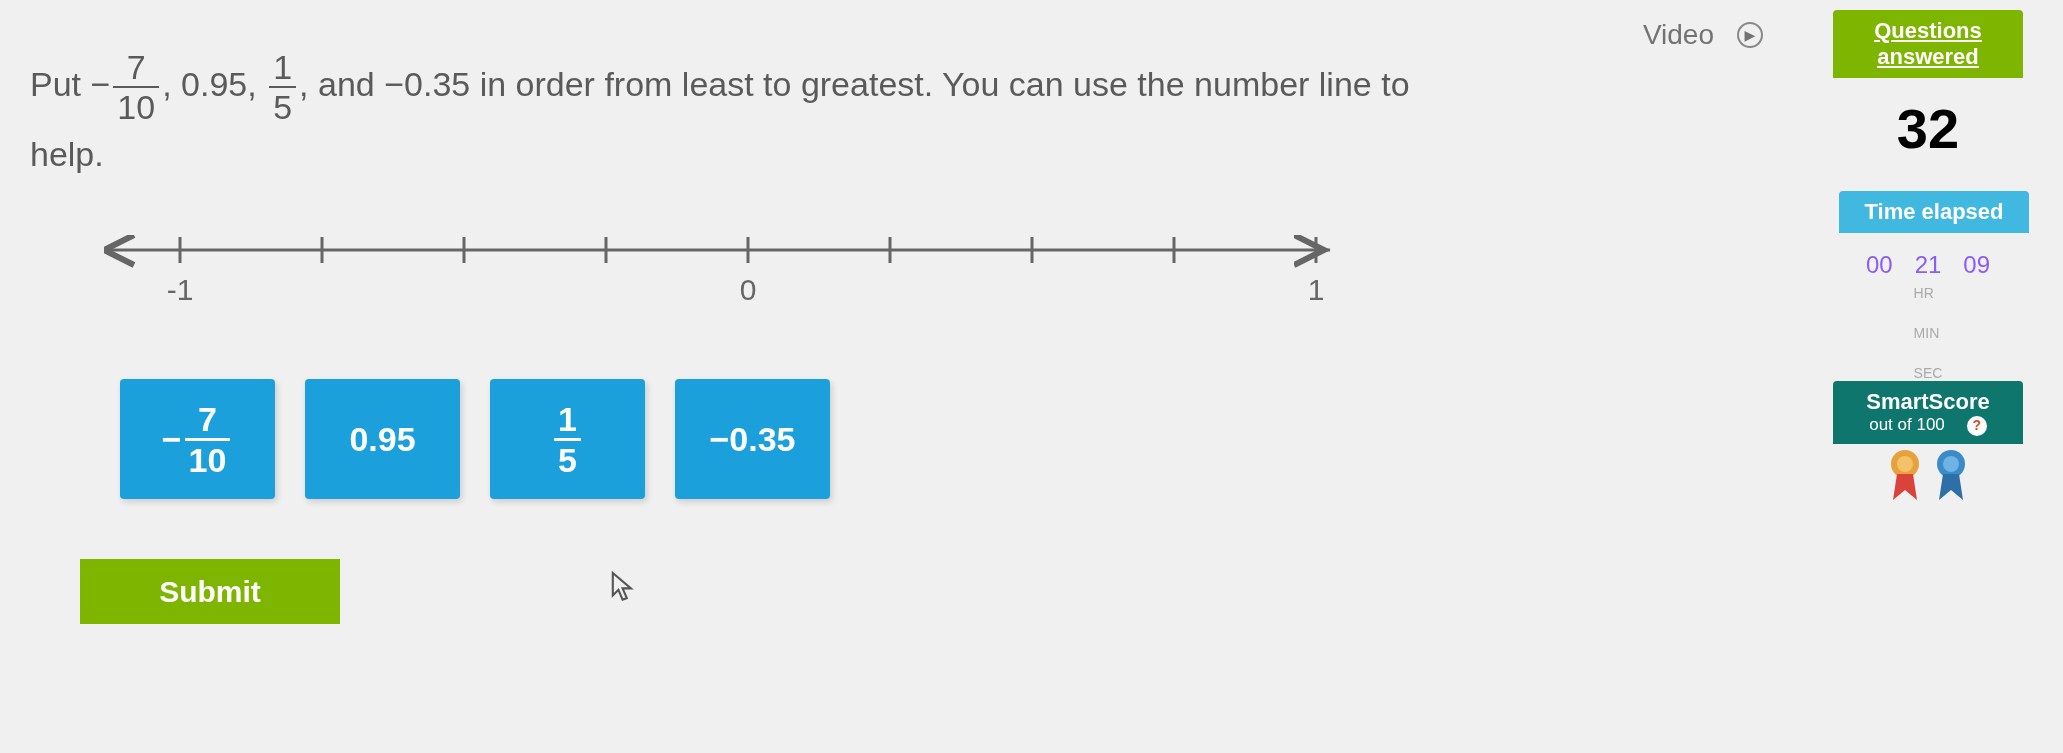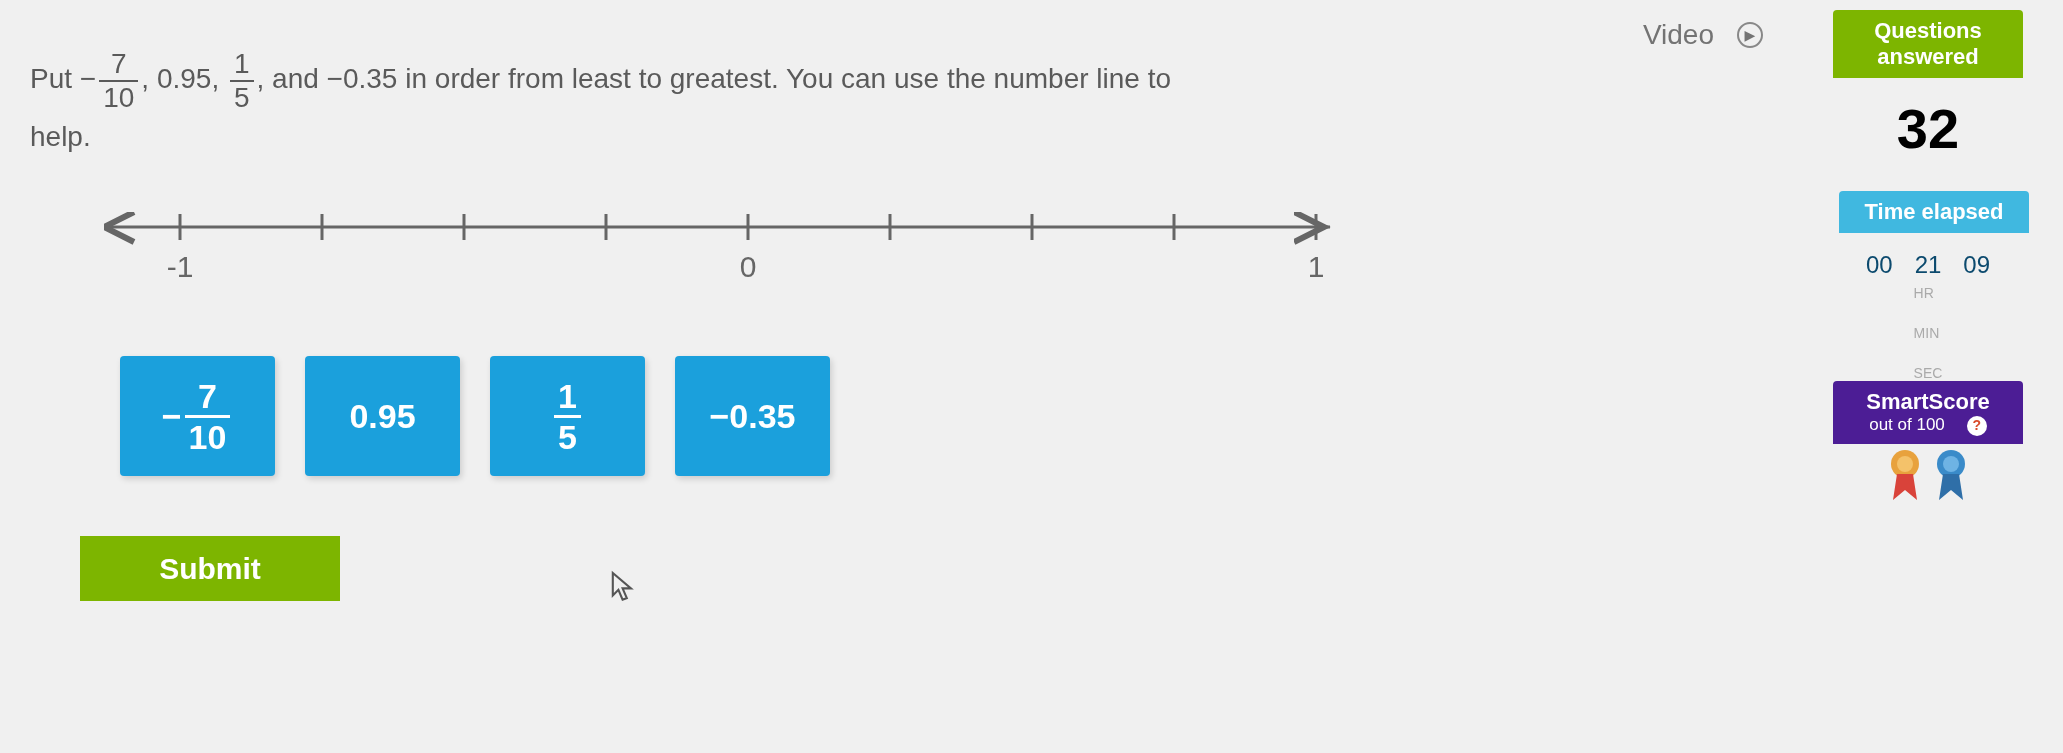--- a/index.html
+++ b/index.html
@@ -11,21 +11,21 @@
       position: relative;
       overflow: hidden;
     }
     .main-area {
       position: absolute;
       left: 30px;
       top: 50px;
       width: 1500px;
     }
     .question-text {
-      font-size: 28px;
+      font-size: 34px;
       color: #5a5a5a;
       line-height: 1.8;
       margin-bottom: 30px;
     }
     .fraction {
       display: inline-block;
       text-align: center;
       vertical-align: middle;
       line-height: 1;
       margin: 0 3px;
@@ -107,47 +107,47 @@
     }
     .panel-header {
       width: 100%;
       text-align: center;
       padding: 8px 4px;
       font-size: 22px;
       font-weight: bold;
       color: #fff;
       border-radius: 4px 4px 0 0;
     }
-    .qa-header { background: #7db500; }
+    .qa-header { background: #7db500; text-decoration: underline; }
     .big-number {
       font-size: 56px;
       font-weight: bold;
       color: #000000;
       padding: 18px 0 30px 0;
     }
     .time-header { background: #40b8e0; margin-left: 12px; }
     .timer-row {
       display: flex;
       justify-content: center;
       gap: 22px;
       padding: 18px 0 6px 0;
       font-size: 24px;
-      color: #0c4a6e;
+      color: #8b5cf6;
     }
     .timer-labels {
       display: flex;
       justify-content: center;
       gap: 24px;
       font-size: 14px;
       color: #aaa;
       padding-bottom: 0;
       flex-direction: column;
     }
     .ss-header {
-      background: #4c1d95;
+      background: #0f766e;
       line-height: 1.2;
       padding: 8px 2px;
     }
     .ss-header .sub {
       font-size: 17px;
       font-weight: normal;
       display: flex;
       align-items: center;
       justify-content: center;
       gap: 22px;

